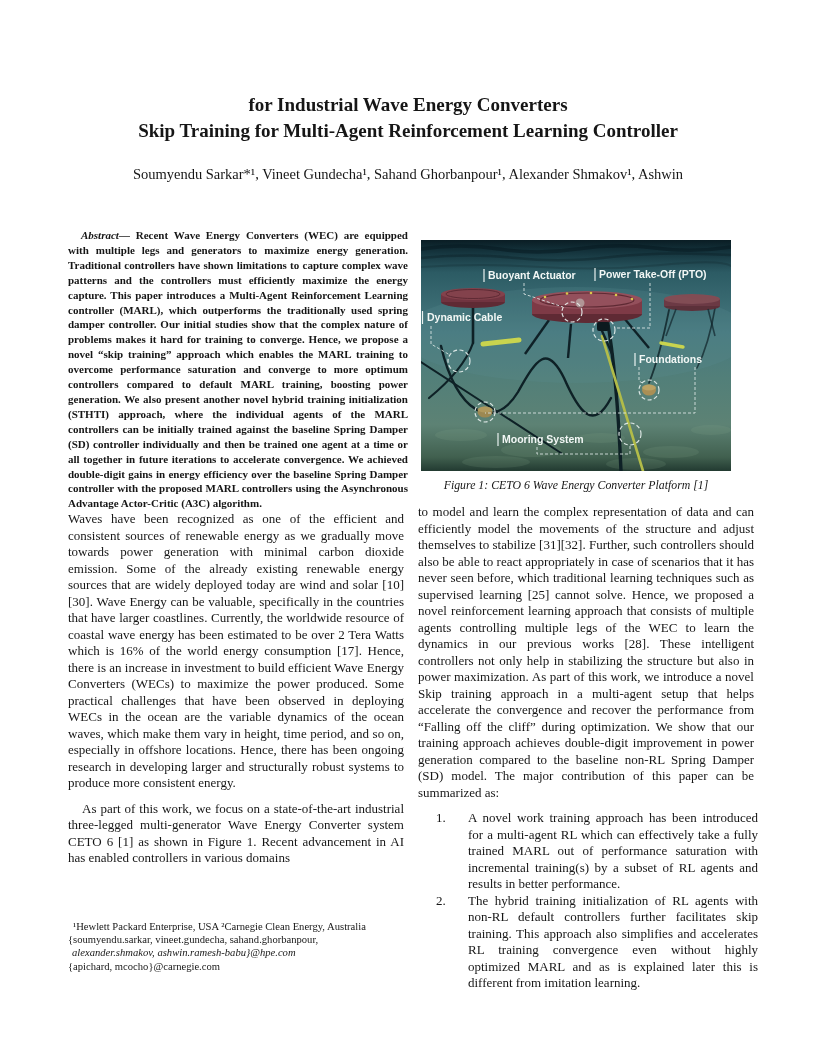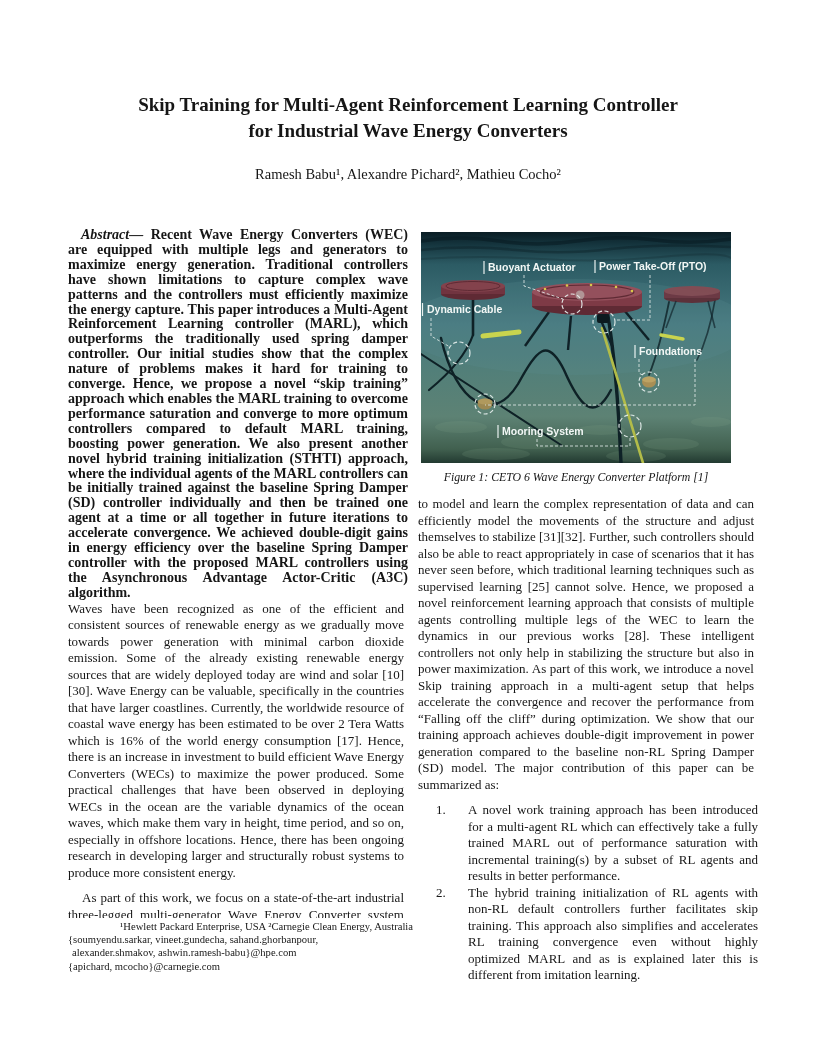--- a/index.html
+++ b/index.html
@@ -18,41 +18,41 @@
   }
   .paper-title{
     font-size:19px;font-weight:bold;line-height:26px;margin:0;
   }
   .authors-block{
     position:absolute;top:164px;left:0;width:816px;
     text-align:center;font-size:14.5px;line-height:20px;
   }
   .col{position:absolute;width:340px;text-align:justify;}
   .col-left{left:68px;top:228px;height:690px;overflow:hidden;}
-  .col-right{left:418px;top:232px;}
+  .col-right{left:418px;top:240px;}
   .abstract{
-    font-size:14px;font-weight:bold;line-height:14.9px;
+    font-size:11px;font-weight:bold;line-height:14.9px;
     text-indent:13px;margin:0;
   }
   .abstract .ab-label{font-style:italic;}
   .sec-heading{
     text-align:center;font-size:13.5px;margin:11px 0 8px 0;
     font-variant:small-caps;font-weight:normal;
   }
   .sec-heading .sec-num{margin-right:6px;}
   .body-par{
     font-size:13px;line-height:16.5px;margin:0 4px 9px 0;
   }
   .indent{text-indent:14px;}
   .footnote{
     position:absolute;left:68px;top:920px;width:345px;
     font-size:10.6px;line-height:13.2px;text-align:left;
   }
-  .footnote .fn1{text-indent:5px;text-align:right;}
-  .footnote .fn3{padding-left:4px;}
+  .footnote .fn1{text-indent:5px;}
+  .footnote .fn3{padding-left:4px;font-style:italic;}
   .figure-wrap{width:310px;margin:0 0 0 3px;}
   .figure-svg{display:block;width:310px;height:231px;}
   .fig-caption{
     text-align:center;font-style:italic;font-size:11.8px;
     margin:7px 0 12px 0;line-height:14px;
   }
   .num-list{margin:2px 0 0 0;}
   .num-item{display:flex;font-size:13px;line-height:16.5px;margin:0;}
   .num-item .num{flex:none;width:32px;padding-left:18px;box-sizing:content-box;}
   .num-item .itext{flex:1;text-align:justify;}
@@ -60,26 +60,26 @@
     font-family:"Liberation Sans", sans-serif;
     font-weight:bold;fill:#f2f7f5;
   }
 </style>
 </head>
 <body>
 
 <div class="page">
 
   <div class="title-block">
+    <div class="paper-title">for Industrial Wave Energy Converters</div>
     <div class="paper-title">Skip Training for Multi-Agent Reinforcement Learning Controller</div>
-    <div class="paper-title">for Industrial Wave Energy Converters</div>
   </div>
 
   <div class="authors-block">
-    <div>Ramesh Babu¹, Alexandre Pichard², Mathieu Cocho²</div>
+    <div>Soumyendu Sarkar*¹, Vineet Gundecha¹, Sahand Ghorbanpour¹, Alexander Shmakov¹, Ashwin</div>
   </div>
 
   <div class="col col-left">
     <p class="abstract"><span class="ab-label">Abstract—</span><span> Recent Wave Energy Converters (WEC) are equipped with multiple legs and generators to maximize energy generation.  Traditional controllers have shown limitations to capture complex wave patterns and the controllers must efficiently maximize the energy capture. This paper introduces a Multi-Agent Reinforcement Learning controller (MARL), which outperforms the traditionally used spring damper controller. Our initial studies show that the complex nature of problems makes it hard for training to converge. Hence, we propose a novel “skip training” approach which enables the MARL training to overcome performance saturation and converge to more optimum controllers compared to default MARL training, boosting power generation. We also present another novel hybrid training initialization (STHTI) approach, where the individual agents of the MARL controllers can be initially trained against the baseline Spring Damper (SD) controller individually and then be trained one agent at a time or all together in future iterations to accelerate convergence. We achieved double-digit gains in energy efficiency over the baseline Spring Damper controller with the proposed MARL controllers using the Asynchronous Advantage Actor-Critic (A3C) algorithm.</span></p>
 
 
     <p class="body-par">Waves have been recognized as one of the efficient and consistent sources of renewable energy as we gradually move towards power generation with minimal carbon dioxide emission.  Some of the already existing renewable energy sources that are widely deployed today are wind and solar [10][30].  Wave Energy can be valuable, specifically in the countries that have larger coastlines.  Currently, the worldwide resource of coastal wave energy has been estimated to be over 2 Tera Watts which is 16% of the world energy consumption [17]. Hence, there is an increase in investment to build efficient Wave Energy Converters (WECs) to maximize the power produced.  Some practical challenges that have been observed in deploying WECs in the ocean are the variable dynamics of the ocean waves, which make them vary in height, time period, and so on, especially in offshore locations. Hence, there has been ongoing research in developing larger and structurally robust systems to produce more consistent energy.</p>
     <p class="body-par indent">As part of this work, we focus on a state-of-the-art industrial three-legged multi-generator Wave Energy Converter system CETO 6 [1] as shown in Figure 1.  Recent advancement in AI has enabled controllers in various domains</p>
   </div>
 

